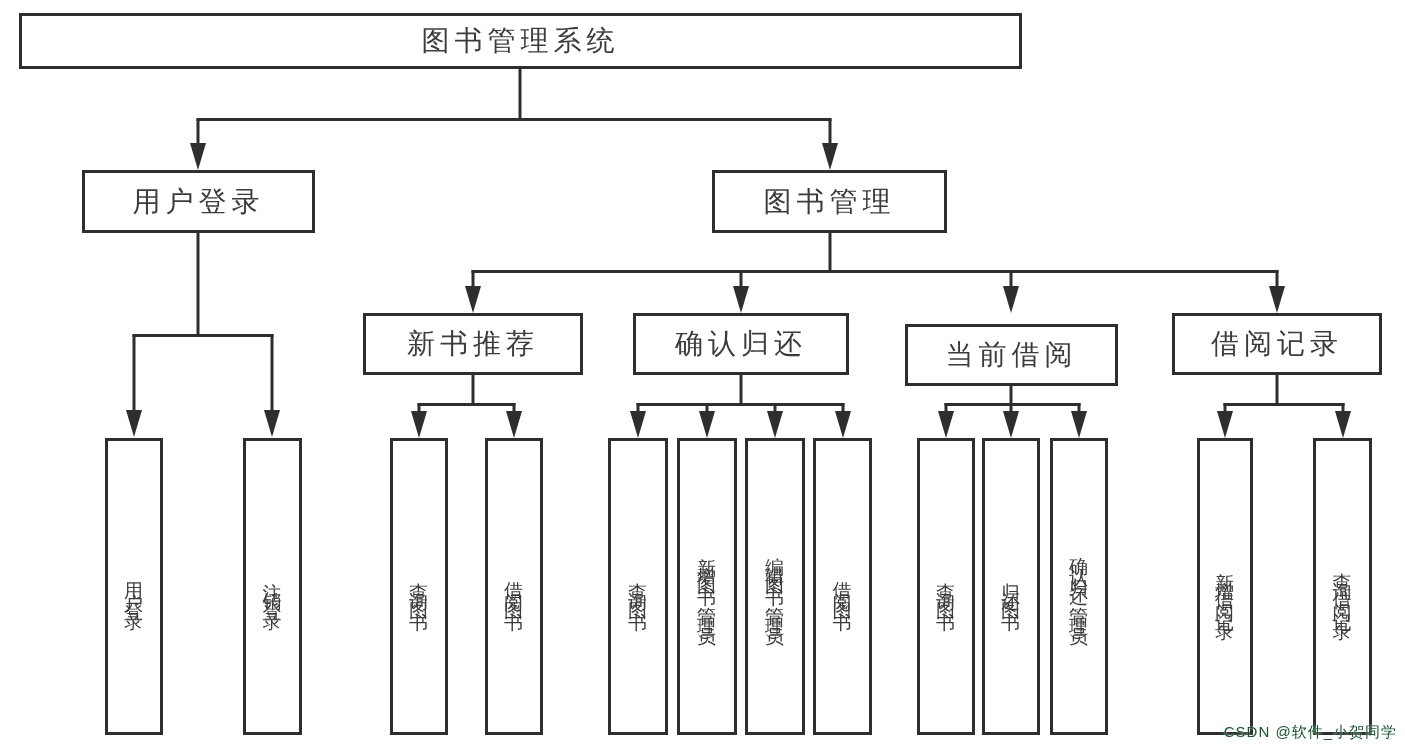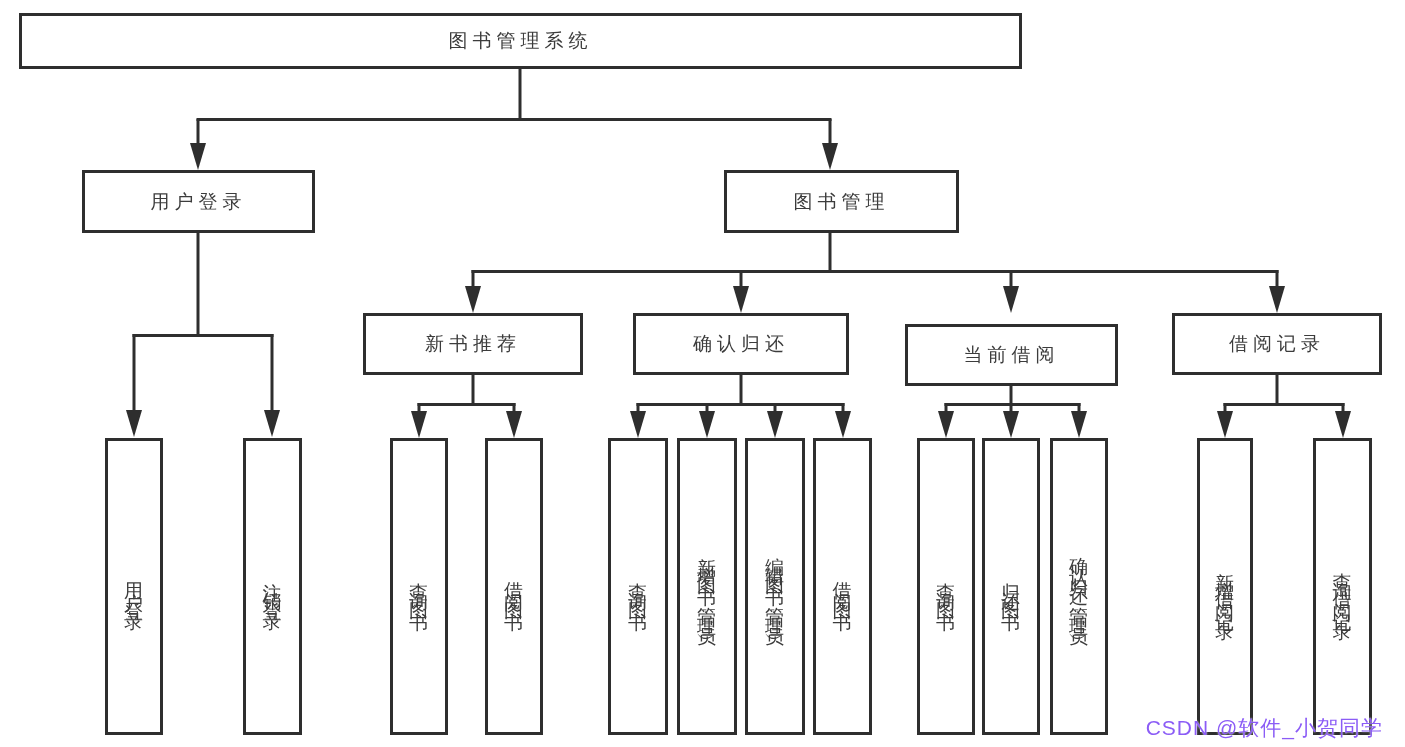--- a/index.html
+++ b/index.html
@@ -15,33 +15,33 @@
     position:absolute;
     box-sizing:border-box;
     border:3px solid #2e2e2e;
     background:#ffffff;
     color:#3c3c3c;
     display:flex;
     align-items:center;
     justify-content:center;
     text-align:center;
   }
-  .hlabel { font-size:19px; letter-spacing:5px; white-space:nowrap; }
+  .hlabel { font-size:28px; letter-spacing:5px; white-space:nowrap; }
   .vbox {
     writing-mode:vertical-lr;
     font-size:19px;
     letter-spacing:10px;
     line-height:1;
     white-space:nowrap;
   }
   .watermark {
     position:absolute;
-    right:22px; bottom:5px;
-    font-size:21px;
-    color:#8b5cf6;
+    right:8px; bottom:5px;
+    font-size:15px;
+    color:#14532d;
     letter-spacing:1px;
     white-space:nowrap;
     z-index:5;
     text-shadow:0 0 2px #ffffff;
   }
 </style>
 </head>
 <body>
 
 <div id="stage">
@@ -112,21 +112,21 @@
     </g>
   </svg>
 
   <div class="box hlabel" style="left:19px; top:13px; width:1003px; height:56px;">
     <span>图书管理系统</span>
   </div>
 
   <div class="box hlabel" style="left:82px; top:170px; width:233px; height:63px;">
     <span>用户登录</span>
   </div>
-  <div class="box hlabel" style="left:712px; top:170px; width:235px; height:63px;margin-left:12px;">
+  <div class="box hlabel" style="left:712px; top:170px; width:235px; height:63px;">
     <span>图书管理</span>
   </div>
 
   <div class="box hlabel" style="left:363px; top:313px; width:220px; height:62px;">
     <span>新书推荐</span>
   </div>
   <div class="box hlabel" style="left:633px; top:313px; width:216px; height:62px;">
     <span>确认归还</span>
   </div>
   <div class="box hlabel" style="left:905px; top:313px; width:213px; height:62px;margin-top:11px;">

